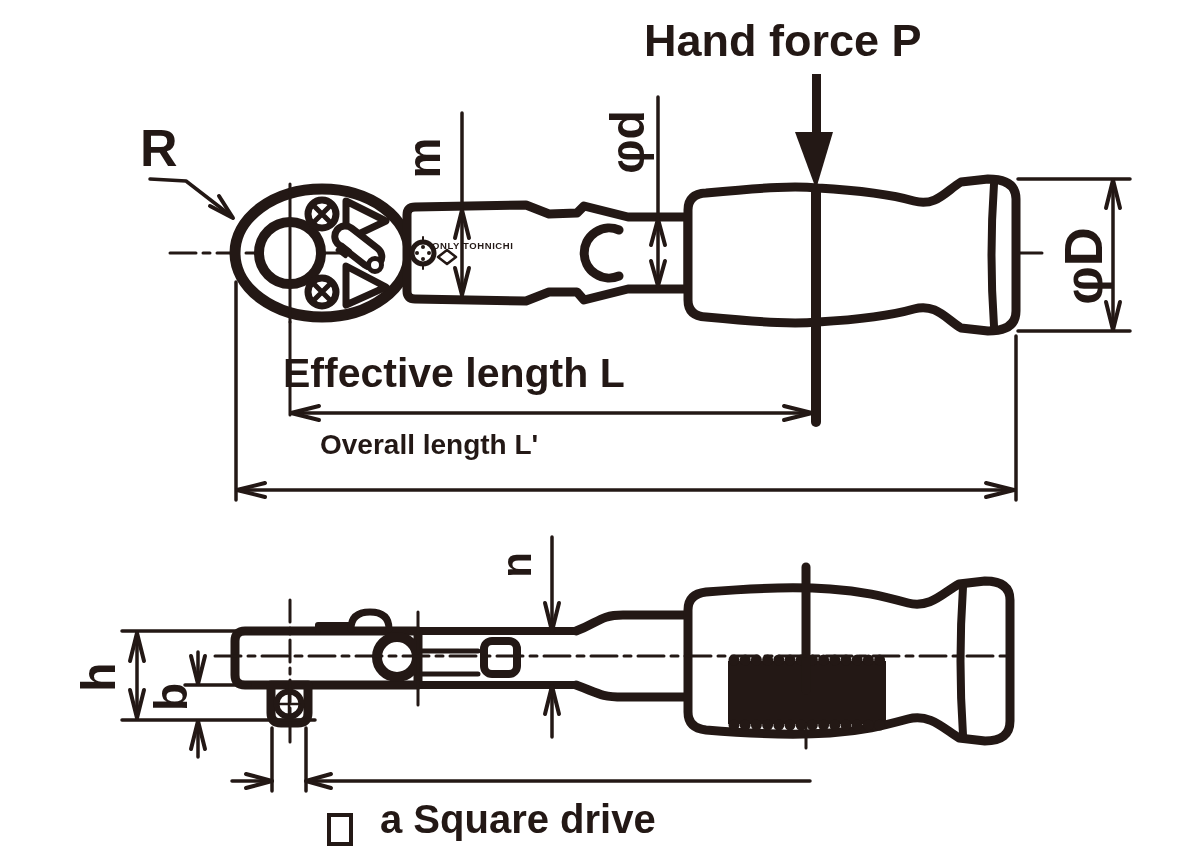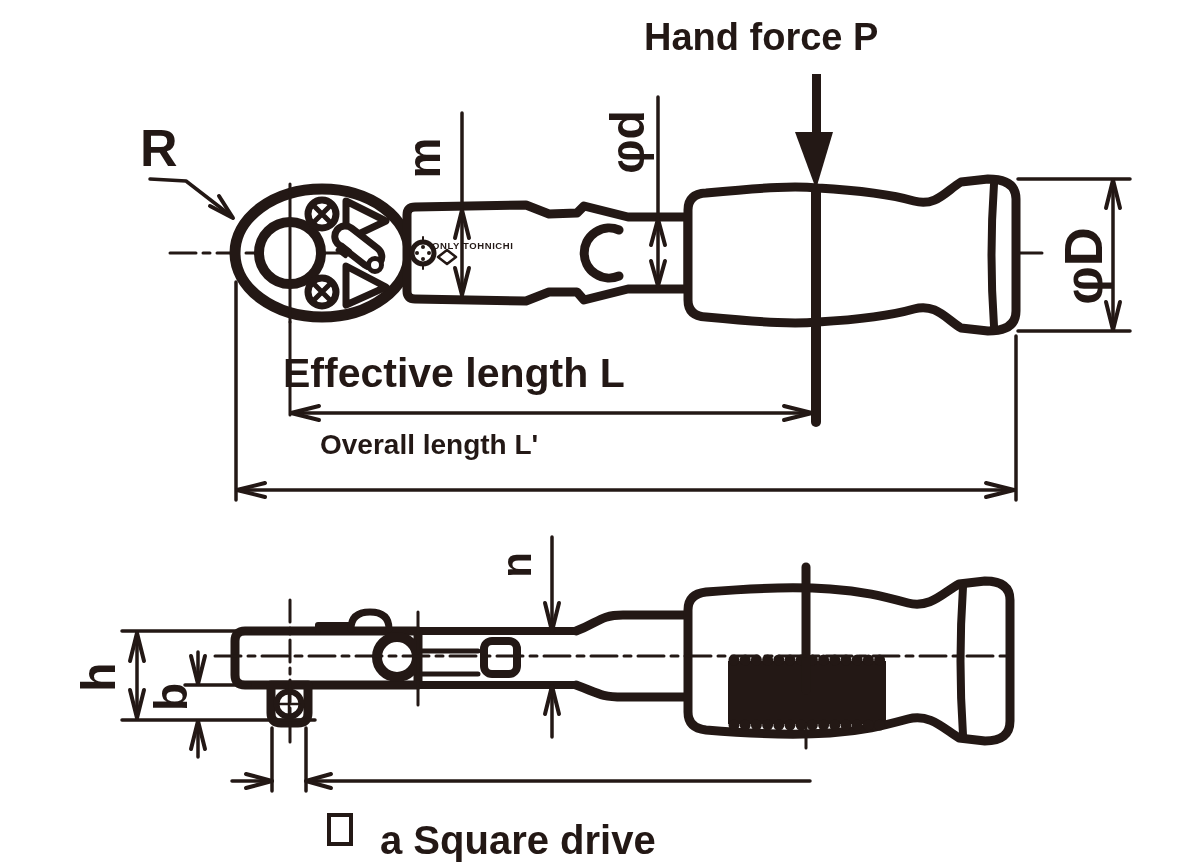--- a/index.html
+++ b/index.html
@@ -202,21 +202,21 @@
           <path d="M306,728 V791" stroke-width="3.5"></path>
           <path d="M232,781 H272" stroke-width="3.5"></path>
           <path d="M246,774 L272,781 L246,788" stroke-width="4"></path>
           <path d="M306,781 H810" stroke-width="3.5"></path>
           <path d="M331,774 L306,781 L331,788" stroke-width="4"></path>
         </g>
       </g>
     </g>
   </svg>
 
-  <div class="lbl" style="left:644px; top:18px; font-size:38px;">Hand force P</div>
+  <div class="lbl" style="left:644px; top:18px; font-size:45px;">Hand force P</div>
 
   <div class="lbl" style="left:140px; top:122px; font-size:52px;">R</div>
 
   <div class="lbl rot" style="left:389px; top:123px; width:70px; height:70px; font-size:46px;">m</div>
 
   <div class="lbl rot" style="left:588px; top:102px; width:80px; height:80px; font-size:48px;">φd</div>
 
   <div class="lbl rot" style="left:1033px; top:216px; width:100px; height:100px; font-size:54px;">φD</div>
 
   <div class="lbl" style="left:283px; top:353px; font-size:41px;">Effective length L</div>
@@ -224,17 +224,17 @@
   <div class="lbl" style="left:320px; top:431px; font-size:28px;">Overall length L'</div>
 
   <div class="lbl rot" style="left:482px; top:530px; width:70px; height:70px; font-size:42px;">n</div>
 
   <div class="lbl rot" style="left:64px; top:642px; width:70px; height:70px; font-size:48px;">h</div>
 
   <div class="lbl rot" style="left:136px; top:662px; width:70px; height:70px; font-size:46px;">b</div>
 
   <div id="square-symbol"></div>
 
-  <div class="lbl" style="left:380px; top:799px; font-size:40px;margin-top:21px;">a Square drive</div>
+  <div class="lbl" style="left:380px; top:799px; font-size:40px;">a Square drive</div>
 
   <div id="brand-label">ONLY TOHNICHI</div>
 
 </div>
 
 </body></html>

